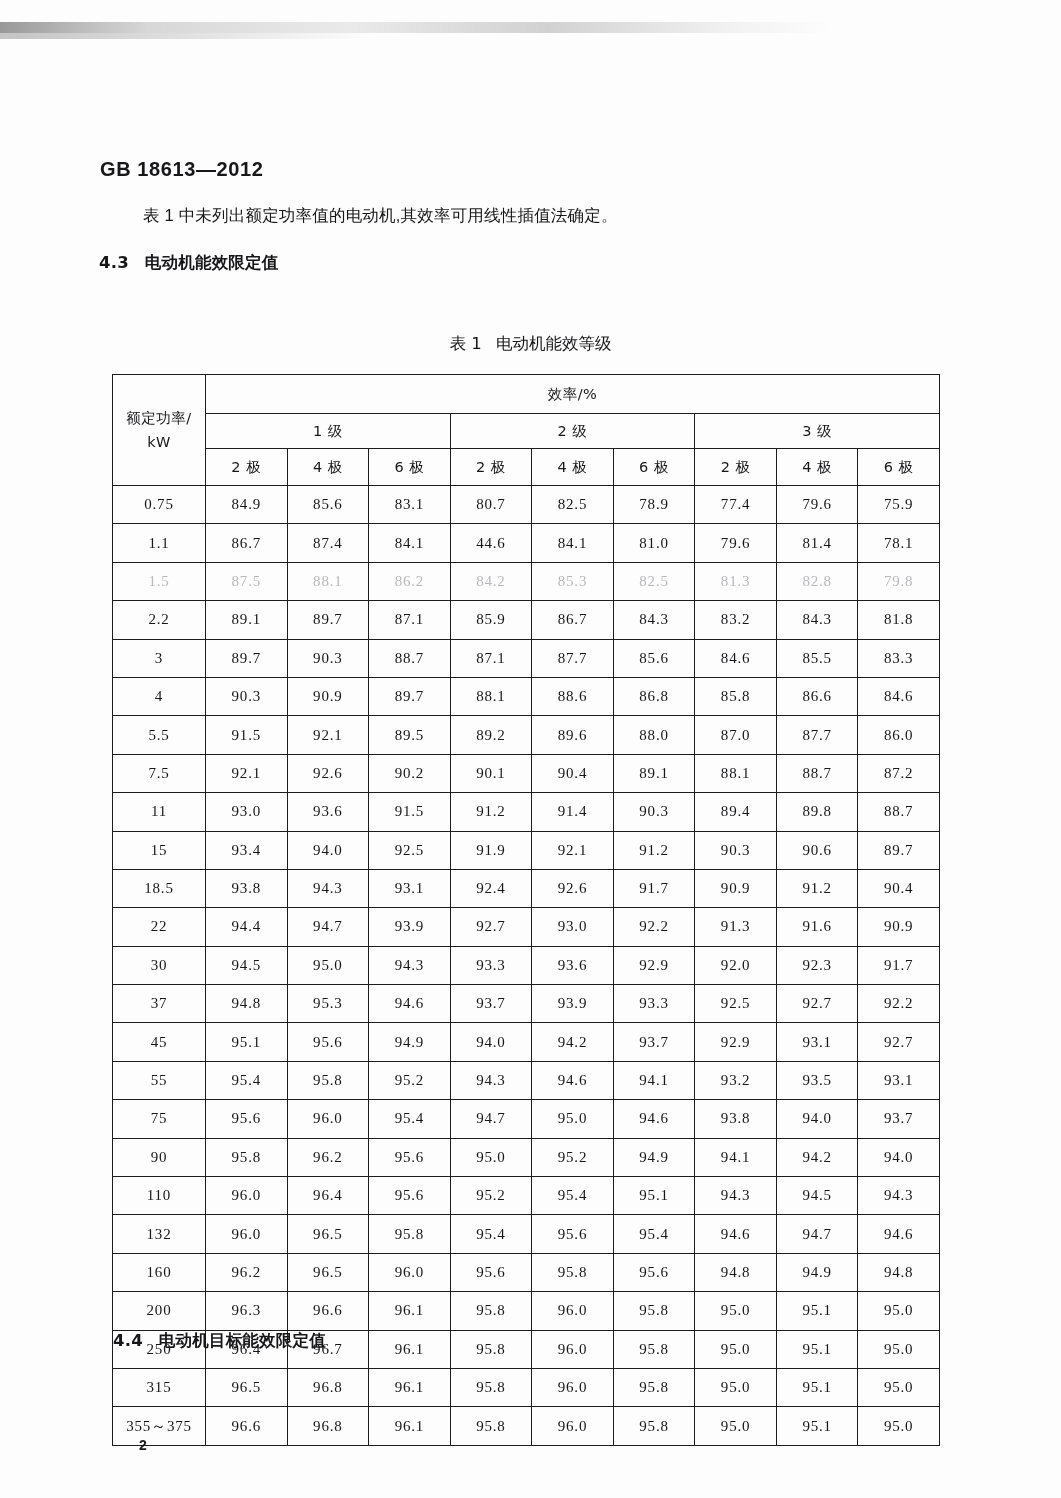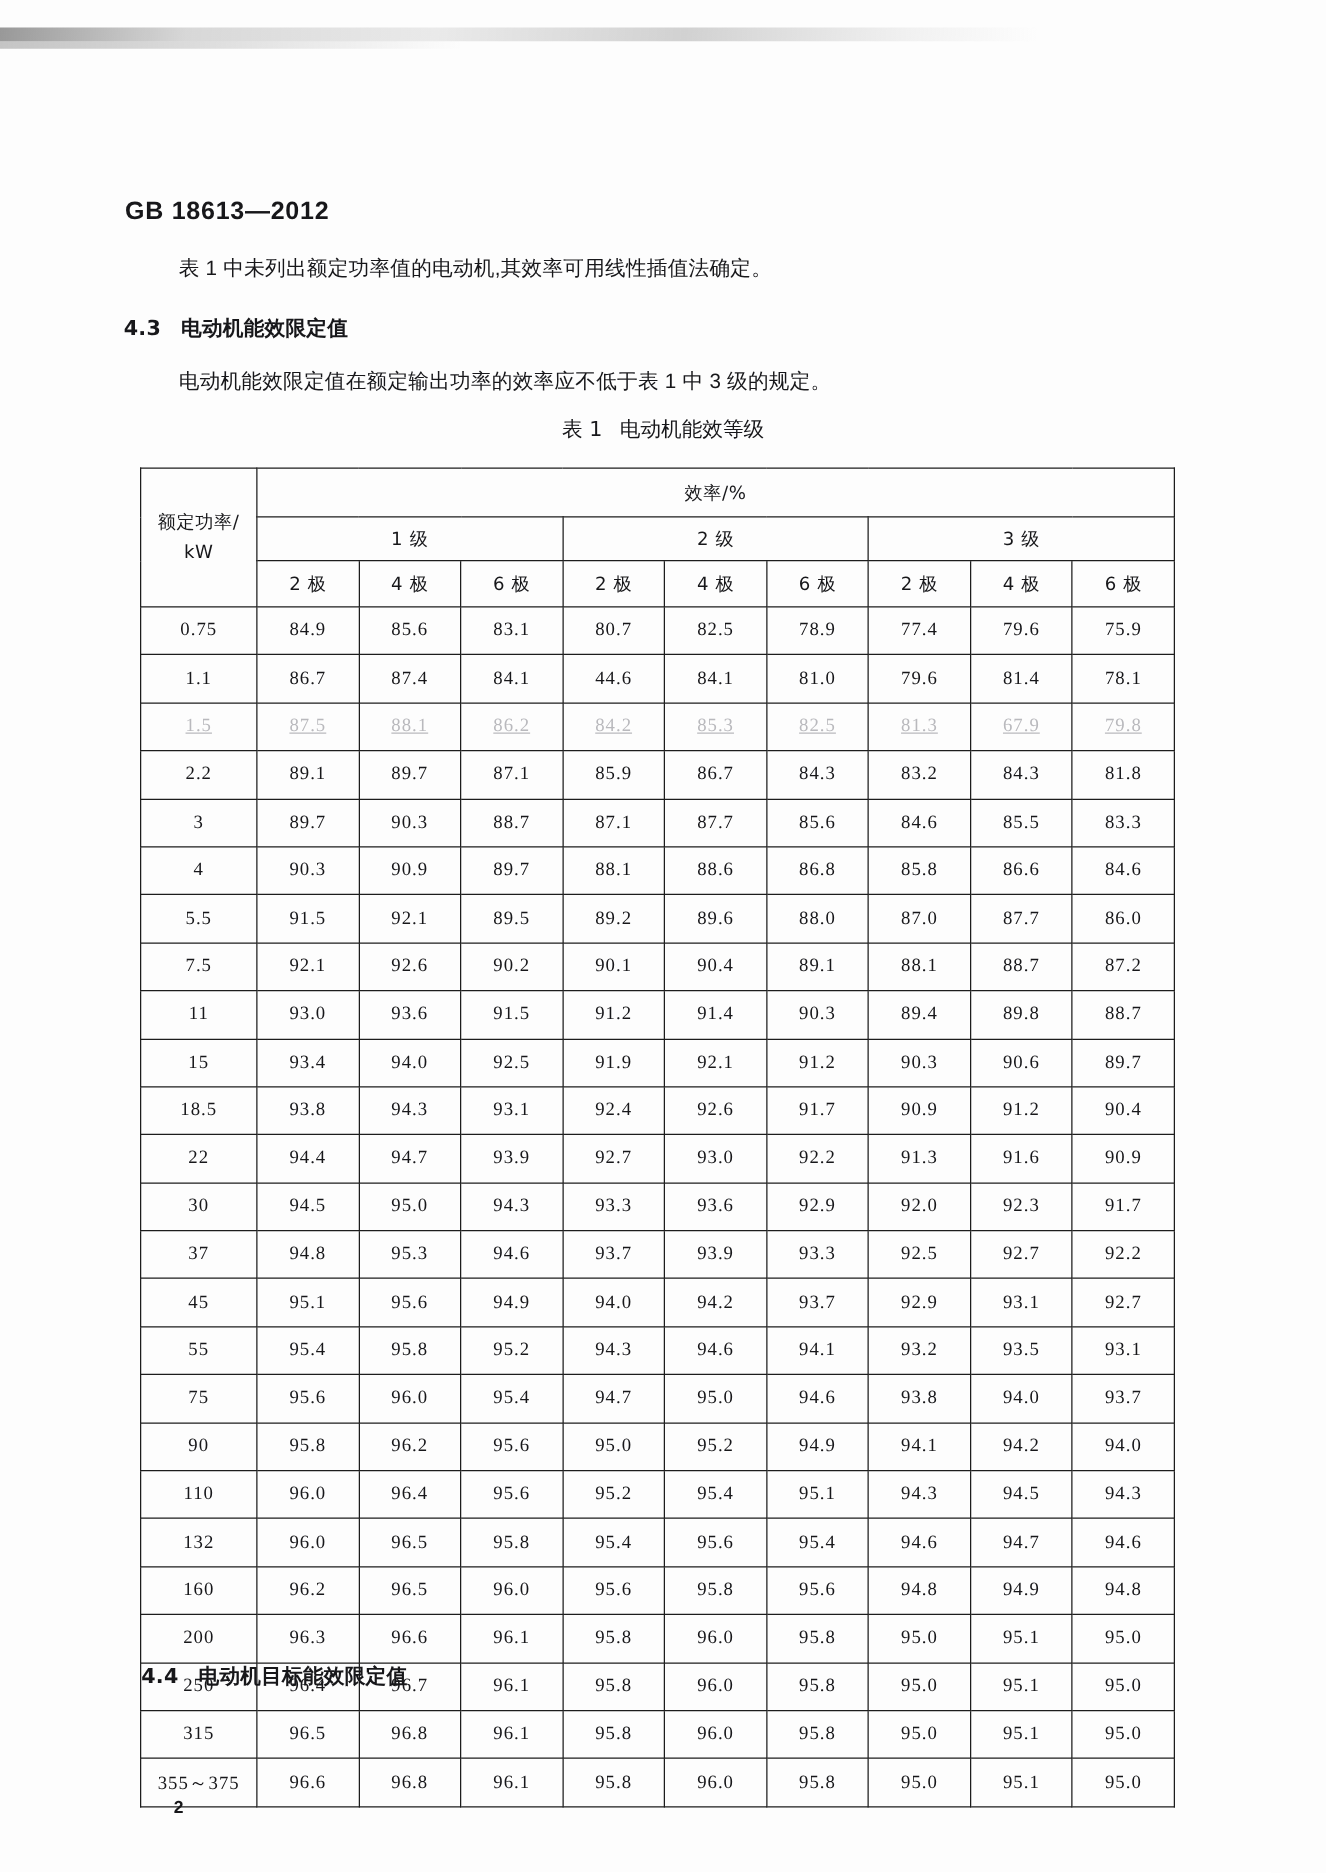--- a/index.html
+++ b/index.html
@@ -122,21 +122,20 @@
   th.grade { height: 34px; }
   th.pole { height: 36px; }
   tbody td { height: 37.4px; }
   td.pwr {
     font-size: 15px;
     letter-spacing: 1px;
   }
   
   tr.faded td {
     color: #b9b9bd;
-    text-decoration: underline;
   }
 
   .page-num {
     position: absolute;
     left: 139px;
     top: 1437px;
     font-family: "Liberation Sans", "DejaVu Sans", sans-serif;
     font-size: 14px;
     font-weight: bold;
   }
@@ -150,21 +149,20 @@
   <div class="scan-streak2"></div>
 
   <div class="std-no">GB 18613—2012</div>
 
   <div class="para p-intro">表 1 中未列出额定功率值的电动机,其效率可用线性插值法确定。</div>
 
   <div class="clause-head c43">
     <span class="num">4.3</span><span>电动机能效限定值</span>
   </div>
 
-  <div class="para p-43">电动机能效限定值在额定输出功率的效率应不低于表 1 中 3 级的规定。</div>
 
   <div class="table-caption">
     <span class="cap-num">表 1</span><span>电动机能效等级</span>
   </div>
 
   <table class="eff">
     <thead>
       <tr>
         <th class="corner cjk" rowspan="3">
           <div>额定功率/</div>
@@ -216,21 +214,21 @@
         </tr>
         <tr class="faded">
           <td class="pwr">1.5</td>
           <td>87.5</td>
           <td>88.1</td>
           <td>86.2</td>
           <td>84.2</td>
           <td>85.3</td>
           <td>82.5</td>
           <td>81.3</td>
-          <td>67.9</td>
+          <td>82.8</td>
           <td>79.8</td>
         </tr>
         <tr>
           <td class="pwr">2.2</td>
           <td>89.1</td>
           <td>89.7</td>
           <td>87.1</td>
           <td>85.9</td>
           <td>86.7</td>
           <td>84.3</td>

